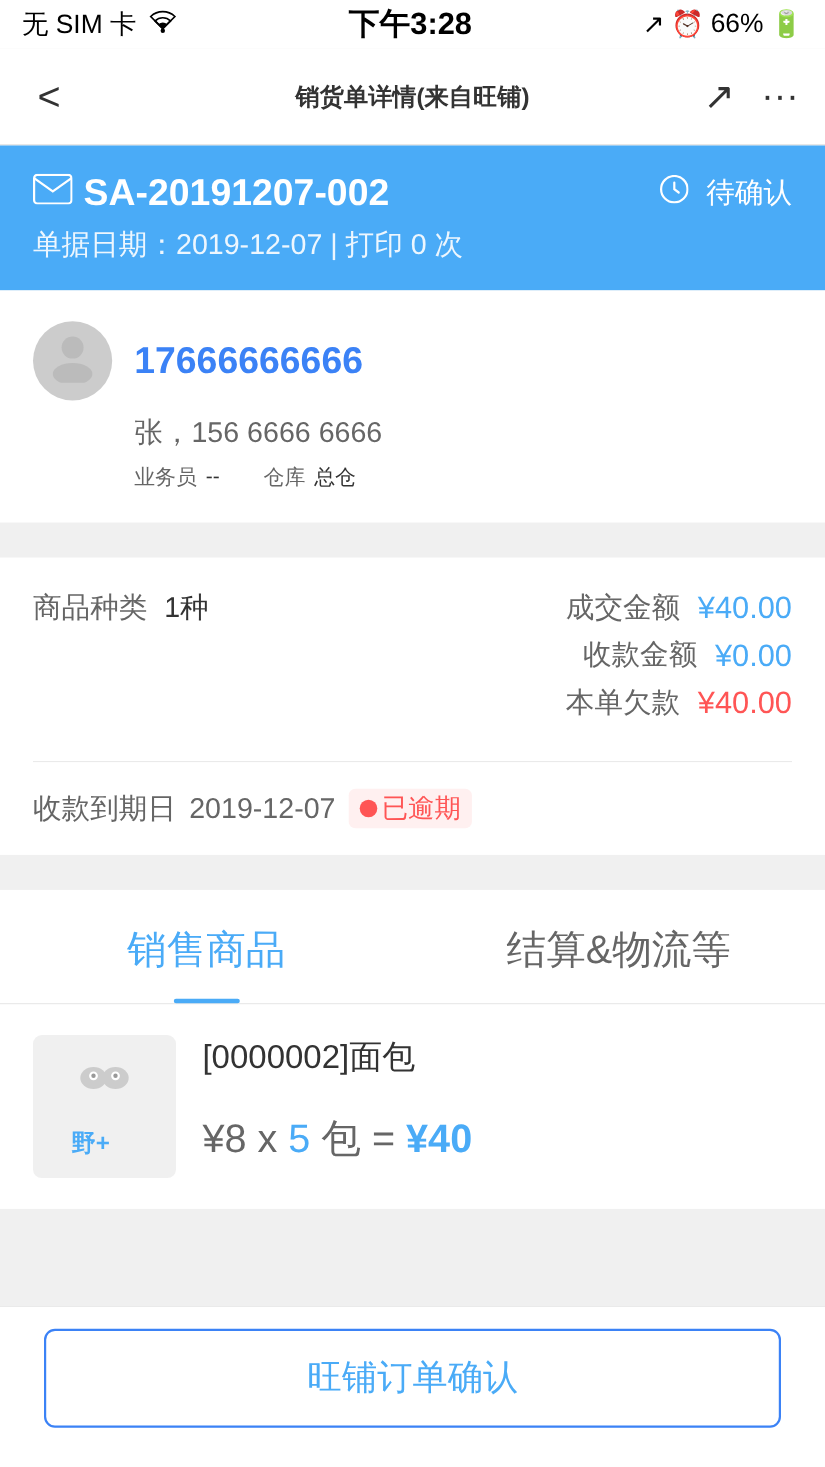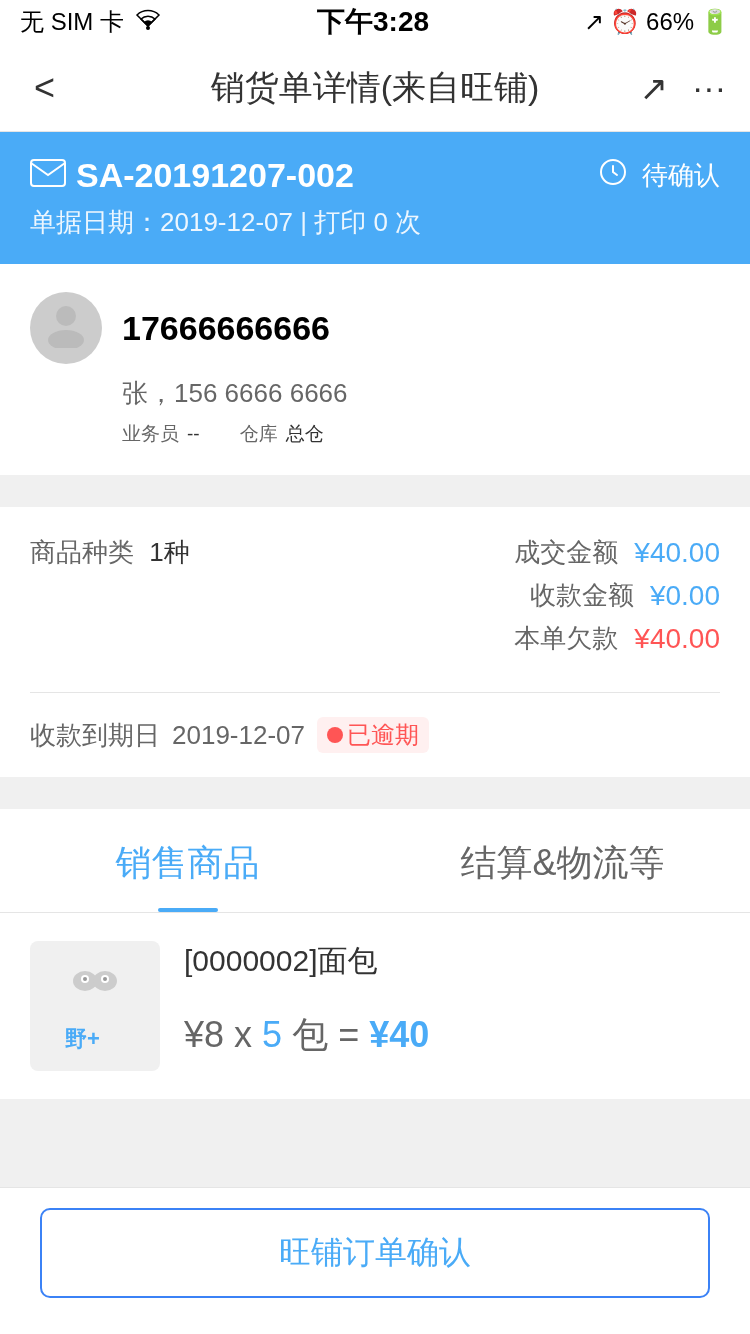--- a/index.html
+++ b/index.html
@@ -41,22 +41,22 @@
     .nav-back {
       font-size: 36px;
       color: #333;
       cursor: pointer;
       padding: 10px;
     }
     .nav-title {
       position: absolute;
       left: 50%;
       transform: translateX(-50%);
-      font-size: 34px;
-      font-weight: 400;
+      font-size: 22px;
+      font-weight: 700;
       color: #333;
       white-space: nowrap;
     }
     .nav-right {
       margin-left: auto;
       display: flex;
       align-items: center;
       gap: 24px;
     }
     .nav-icon {
@@ -119,21 +119,21 @@
       width: 72px;
       height: 72px;
       border-radius: 50%;
       background: #ccc;
       display: flex;
       align-items: center;
       justify-content: center;
       flex-shrink: 0;
     }
     .avatar-icon { font-size: 44px; color: #888; }
-    .customer-phone { font-size: 34px; font-weight: 600; color: #000000; }
+    .customer-phone { font-size: 34px; font-weight: 600; color: #3b82f6; }
     .customer-info { font-size: 26px; color: #666; margin-bottom: 10px; padding-left: 92px; }
     .customer-meta {
       display: flex;
       align-items: center;
       gap: 40px;
       padding-left: 92px;
       font-size: 19px;
       color: #666;
     }
     .meta-item { display: flex; align-items: center; gap: 8px; }

